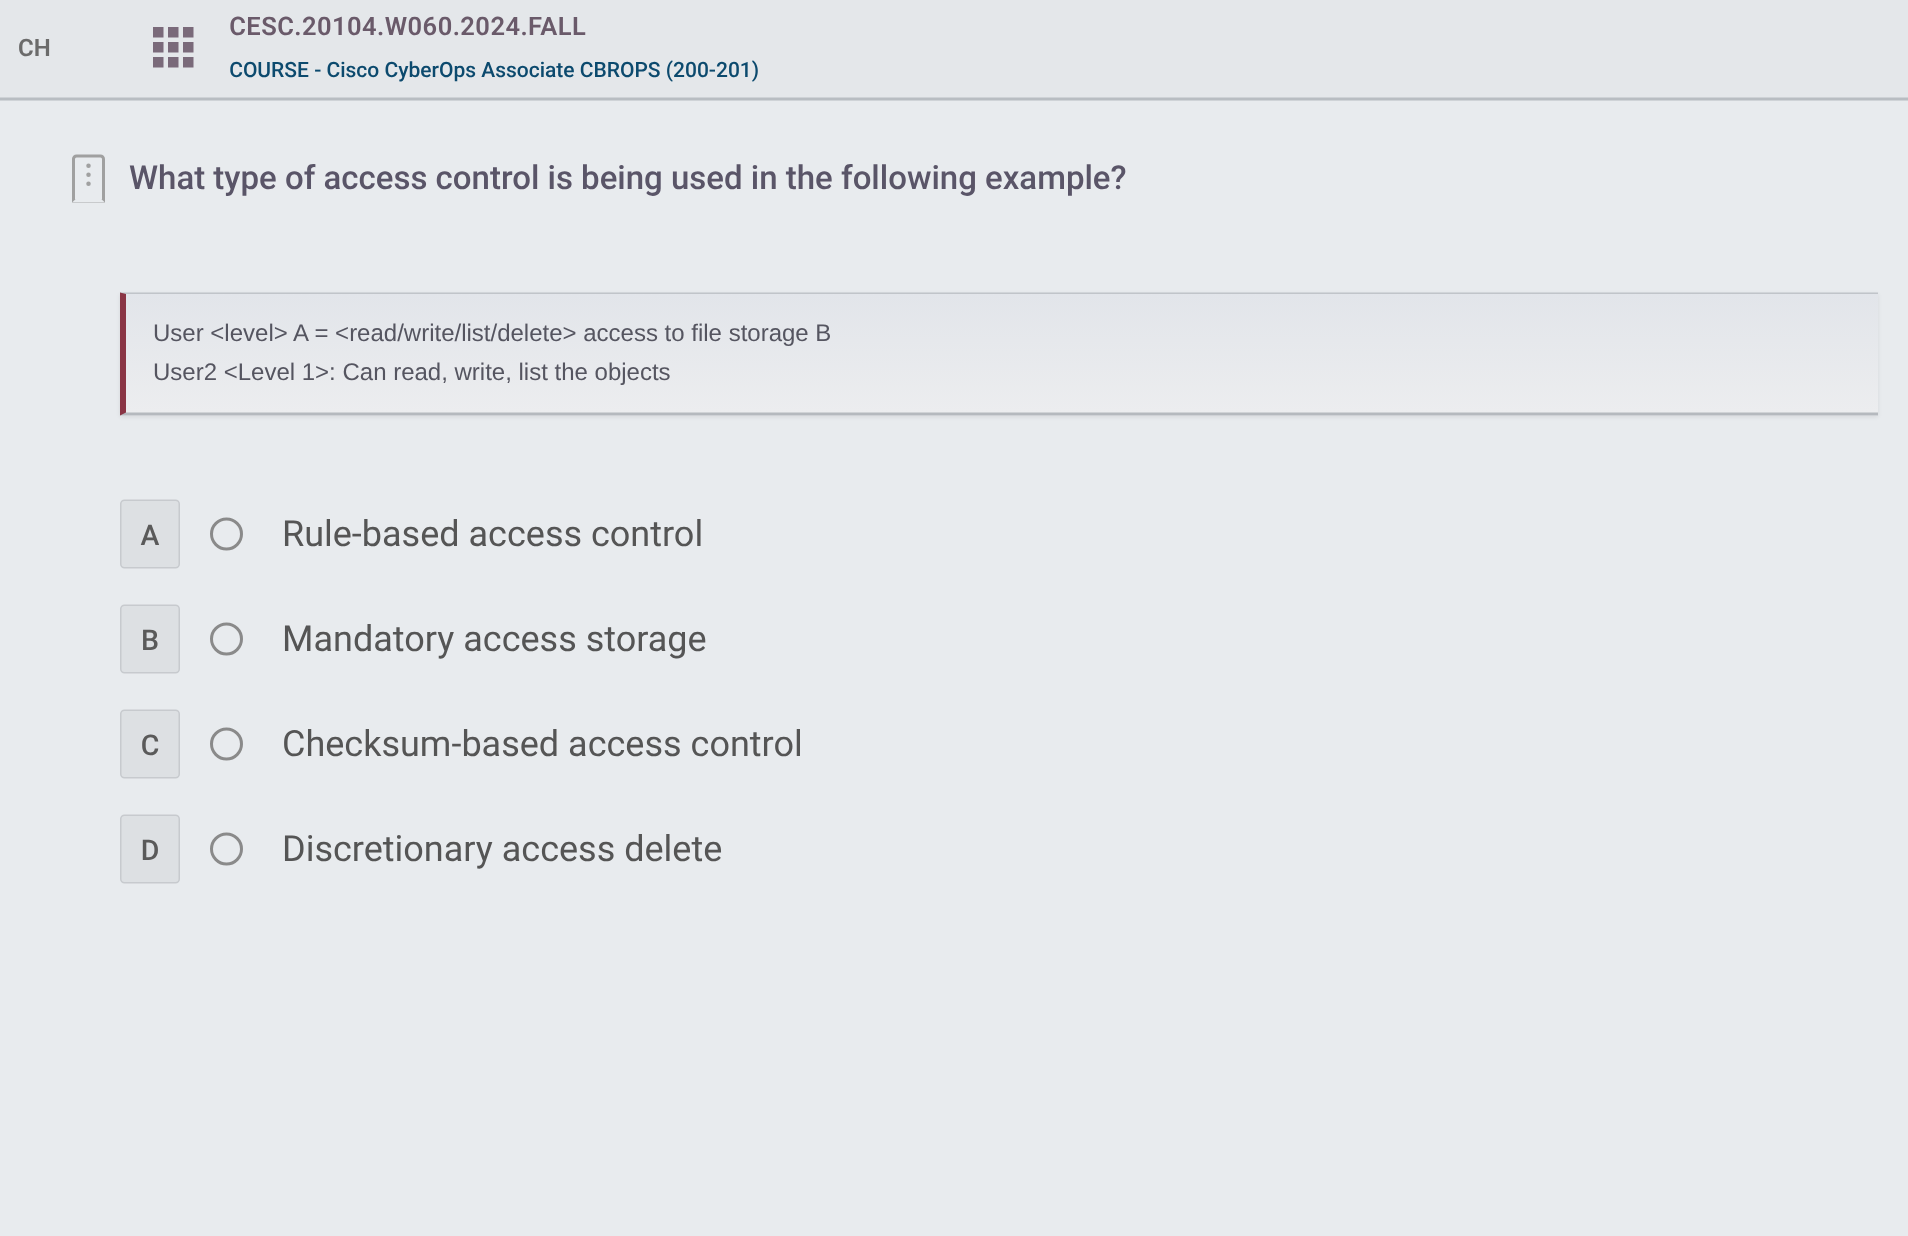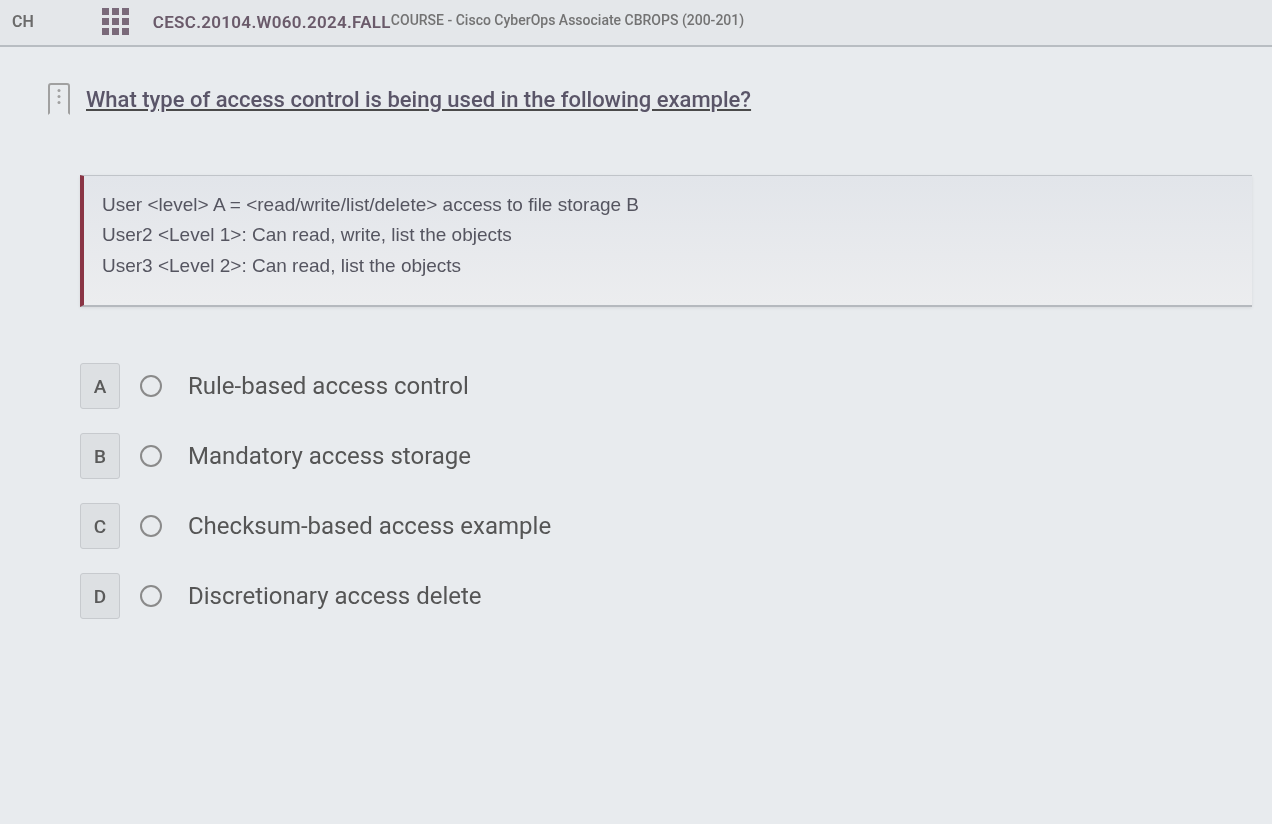--- a/index.html
+++ b/index.html
@@ -39,42 +39,42 @@
       vertical-align: middle;
     }
     .apps-icon span {
       width: 7px;
       height: 7px;
       background: #7a6a7a;
       display: block;
     }
     .header-text {
       display: inline-flex;
-      flex-direction: row;
+      flex-direction: column;
     }
     .header-title {
       color: #6a5a6a;
       font-size: 17px;
       font-weight: 600;
       letter-spacing: 0.3px;
     }
     .header-subtitle {
-      color: #737373;
+      color: #0c4a6e;
       font-size: 14px;
       font-weight: 500;
+      margin-top: 11px;
     }
     .content {
       padding: 36px 20px 20px 48px;
     }
     .question-row {
       display: flex;
       align-items: center;
       gap: 16px;
       margin-bottom: 60px;
-      text-decoration: underline;
     }
     .bookmark-icon {
       width: 22px;
       height: 32px;
       border: 2px solid #a0a0a0;
       border-radius: 3px 3px 0 0;
       position: relative;
       flex-shrink: 0;
     }
     .bookmark-icon::after {
@@ -107,22 +107,22 @@
       font-size: 22px;
       font-weight: 500;
     }
     .code-block {
       margin-left: 32px;
       margin-right: 0;
       background: linear-gradient(180deg, #e2e5ea 0%, #ecedef 100%);
       border-left: 4px solid #8a3545;
       border-top: 1px solid #c0c4c9;
       border-bottom: 2px solid #b5b9be;
-      padding: 14px 20px 24px 18px;
-      font-size: 19px;
+      padding: 14px 20px 14px 18px;
+      font-size: 16px;
       line-height: 1.6;
       color: #555560;
       font-family: -apple-system, "Segoe UI", sans-serif;
       margin-bottom: 56px;
       box-shadow: 0 1px 3px rgba(0,0,0,0.08);
     }
     .code-line {
       white-space: nowrap;
     }
     .answers {
@@ -195,38 +195,37 @@
           <span></span>
           <span></span>
         </div>
     </div>
     <div class="question-text">What type of access control is being used in the following example?</div>
   </div>
 
   <div class="code-block">
     <div class="code-line">User &lt;level&gt; A = &lt;read/write/list/delete&gt; access to file storage B</div>
     <div class="code-line">User2 &lt;Level 1&gt;: Can read, write, list the objects</div>
-    <div class="code-line">User3 &lt;Level 2&gt;: Can read, list the objects</div>
   </div>
 
   <div class="answers">
     <div class="answer-row">
       <div class="answer-letter">A</div>
       <div class="answer-radio"></div>
       <div class="answer-text">Rule-based access control</div>
     </div>
     <div class="answer-row">
       <div class="answer-letter">B</div>
       <div class="answer-radio"></div>
       <div class="answer-text">Mandatory access storage</div>
     </div>
     <div class="answer-row">
       <div class="answer-letter">C</div>
       <div class="answer-radio"></div>
-      <div class="answer-text">Checksum-based access example</div>
+      <div class="answer-text">Checksum-based access control</div>
     </div>
     <div class="answer-row">
       <div class="answer-letter">D</div>
       <div class="answer-radio"></div>
       <div class="answer-text">Discretionary access delete</div>
     </div>
   </div>
 
 </div>
 

